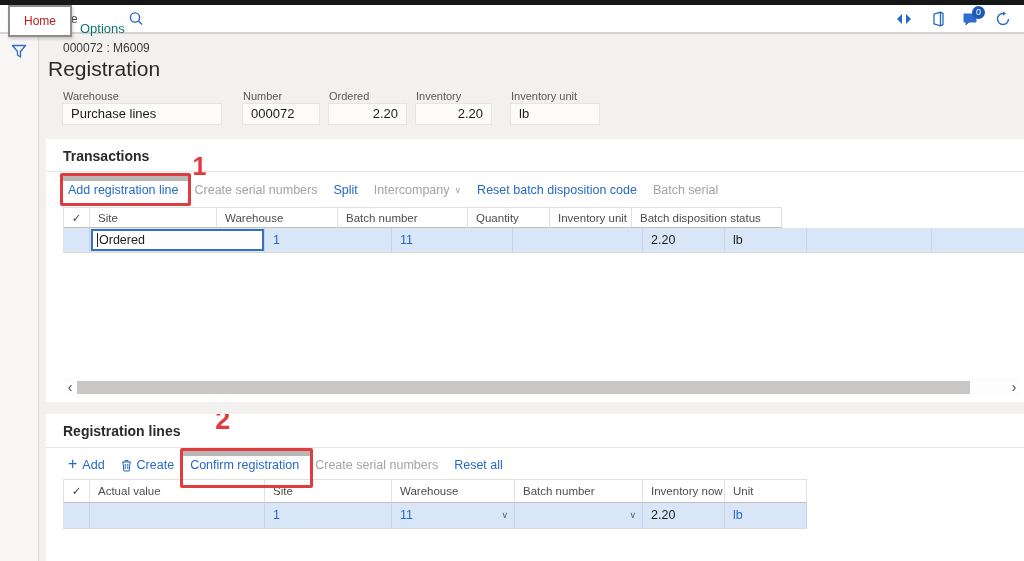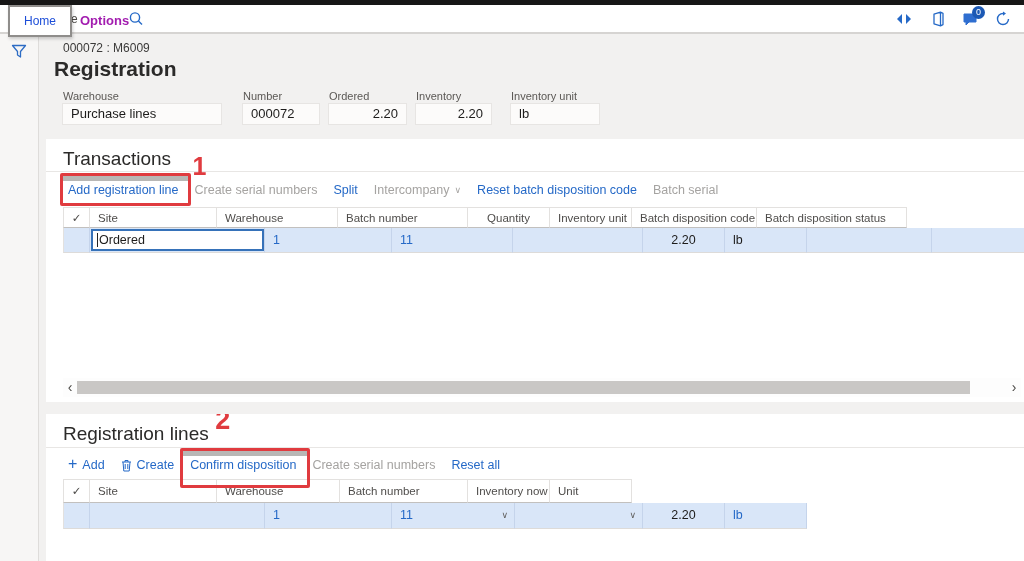--- a/index.html
+++ b/index.html
@@ -9,51 +9,51 @@
     background:#f2f1f0;color:#252423;
     --link:#2569c7;--red:#e03b3f;--sel:#d9e6f8;--disabled:#a5a3a1;
     --gridline:#e3e1df;--selline:#c5d4eb;
   }
   .abs{position:absolute}
 
   
   .black-strip{left:0;top:0;width:1024px;height:5px;background:#161616}
   .topbar{left:0;top:5px;width:1024px;height:27px;background:#fff;border-bottom:2px solid #d6d4d2}
   .tab-fragment{left:71px;top:7px;font-size:12px;color:#4a4845}
-  .options-tab{left:80px;top:8px;font-size:13px;font-weight:700;color:#a21caf;cursor:pointer}
+  .options-tab{left:80px;top:16px;font-size:13px;font-weight:400;color:#0f766e;cursor:pointer}
   .search-btn{left:127px;top:5px;width:18px;height:18px;cursor:pointer}
   .home-tooltip{left:8px;top:0px;width:60px;height:28px;background:#fff;border:2px solid #8f8d8b;
     box-shadow:1px 2px 3px rgba(0,0,0,.18);display:flex;align-items:center;justify-content:center;
-    font-size:12px;color:#1d4ed8;z-index:30}
+    font-size:12px;color:#b91c1c;z-index:30}
   .tb-icons{right:12px;top:3px;display:flex;gap:15px;align-items:center;height:22px}
   .tb-icon{width:18px;height:18px;position:relative;cursor:pointer;display:flex;align-items:center;justify-content:center}
   .badge{position:absolute;top:-4px;right:-6px;width:13px;height:13px;border-radius:50%;
     background:#1c59b5;color:#fff;font-size:9px;line-height:13px;text-align:center}
 
   
   .sidebar{left:0;top:34px;width:38px;height:527px;background:#f7f6f5;border-right:1px solid #dedcda}
   .filter-btn{left:11px;top:10px;width:16px;height:16px;cursor:pointer;position:absolute}
 
   
   .record-id{left:63px;top:41px;font-size:12px;color:#3b3a39}
-  .page-title{left:54px;top:57px;font-size:21px;font-weight:700;color:#2b2a29}
+  .page-title{left:48px;top:57px;font-size:21px;font-weight:400;color:#2b2a29}
   .fld-label{font-size:11px;color:#5b5855}
   .fld-box{height:22px;background:#fcfbfa;border:1px solid #e7e5e3;box-sizing:border-box;
     font-size:13px;color:#1d1c1b;line-height:20px;padding:0 8px;white-space:nowrap;overflow:hidden}
   .fld-box.num{text-align:right}
   .lf0{left:63px}.lf1{left:243px}.lf2{left:329px}.lf3{left:416px}.lf4{left:511px}
   .fl-row{top:90px}.fb-row{top:103px}
   .bf0{left:62px;width:160px}.bf1{left:242px;width:78px}.bf2{left:328px;width:79px}
   .bf3{left:415px;width:77px}.bf4{left:510px;width:90px}
 
   
   .panel{left:46px;width:978px;background:#fff;overflow:hidden}
   .panel1{top:139px;height:263px}
   .panel2{top:414px;height:147px}
-  .sec-title{position:absolute;left:17px;top:9px;font-size:19px;font-weight:400;color:#2b2a29}
+  .sec-title{position:absolute;left:17px;top:9px;font-size:14px;font-weight:700;color:#2b2a29}
   .sec-divider{position:absolute;left:0;right:0;height:1px;background:#e8e6e4}
   .p1-div{top:32px}.p2-div{top:33px}
   .toolbar{position:absolute;left:22px;display:flex;align-items:center;gap:16px;height:28px;font-size:12.5px;white-space:nowrap}
   .tb1{top:37px}.tb2{top:37px}
   .tlink{color:var(--link);cursor:pointer}
   .tlink.off{color:var(--disabled);cursor:default}
   .t-ico{display:inline-flex;align-items:center;gap:5px}
   .chev{display:inline-block;margin-left:5px;font-size:9px;transform:translateY(-1px)}
   .plus-icon::before{content:"+";font-size:16px;font-weight:400;line-height:12px}
 
@@ -73,21 +73,21 @@
   .g2{top:65px;width:744px}
   .grow{display:flex}
   .ghead .gc{height:21px;line-height:20px;font-size:11.5px;color:#4f4d4b;background:#fff;
     border-top:1px solid var(--gridline);border-bottom:1px solid #c2c0be;border-right:1px solid var(--gridline)}
   .g2 .ghead .gc{height:24px;line-height:23px}
   .gdata .gc{height:25px;line-height:24px;font-size:12.5px;background:var(--sel);
     border-bottom:1px solid #dddbd9;border-right:1px solid var(--selline);color:#1d1c1b}
   .g2 .gdata .gc{height:26px;line-height:25px}
   .gc{box-sizing:border-box;padding:0 8px;white-space:nowrap;overflow:hidden}
   .gc.chk{padding:0;text-align:center;color:#4f4d4b}
-  .gc.right{text-align:center}
+  .gc.right{text-align:left}
   .gc.link{color:var(--link)}
   .gc.dd{display:flex;justify-content:space-between;align-items:center;padding-right:6px}
   .dd-chev{font-size:9px;color:#5f5d5b}
   .g2 .grow .gc:first-child,.g1 .grow .gc:first-child{border-left:1px solid var(--gridline)}
   .gdata .gc:first-child{border-left:1px solid var(--selline)}
   
   .tc0{width:27px}.tc1{width:175px}.tc2{width:127px}.tc3{width:121px}.tc4{width:130px}
   .tc5{width:82px}.tc6{width:82px}.tc7{width:125px}.tc8{width:150px}
   
   .rc0{width:27px}.rc1{width:175px}.rc2{width:127px}.rc3{width:123px}.rc4{width:128px}
@@ -190,21 +190,20 @@
   </div>
 
   <div class="grid g1">
     <div class="grow ghead">
       <div class="gc chk tc0">✓</div>
       <div class="gc tc2">Site</div>
       <div class="gc tc3">Warehouse</div>
       <div class="gc tc4">Batch number</div>
       <div class="gc tc5 right">Quantity</div>
       <div class="gc tc6">Inventory unit</div>
-      <div class="gc tc7">Batch disposition code</div>
       <div class="gc tc8">Batch disposition status</div>
     </div>
     <div class="grow gdata">
       <div class="gc chk tc0"></div>
       <div class="gc tc1" style="padding:0">
         <div class="focus-cell">
           <span class="caret"></span>
           <span>Ordered</span>
         </div>
       </div>
@@ -239,29 +238,30 @@
     <span class="tlink t-ico">
       <svg width="11" height="13" viewBox="0 0 11 13">
           <path d="M1 3 H10 M4 3 V1.5 H7 V3 M2 3 L2.8 12 H8.2 L9 3 M4.2 5 V10 M6.8 5 V10" fill="none" stroke="#2569c7" stroke-width="1"></path>
         </svg>
       <span>Create</span>
     </span>
     <span class="redwrap">
       <span class="redbox redbox2">
         <span class="anno-digit digit2">2</span>
       </span>
-      <span class="tlink">Confirm disposition</span>
+      <span class="tlink">Confirm registration</span>
     </span>
     <span class="tlink off">Create serial numbers</span>
     <span class="tlink">Reset all</span>
   </div>
 
   <div class="grid g2">
     <div class="grow ghead">
       <div class="gc chk rc0">✓</div>
+      <div class="gc rc1">Actual value</div>
       <div class="gc rc2">Site</div>
       <div class="gc rc3">Warehouse</div>
       <div class="gc rc4">Batch number</div>
       <div class="gc rc5 right">Inventory now</div>
       <div class="gc rc6">Unit</div>
     </div>
     <div class="grow gdata">
       <div class="gc chk rc0"></div>
       <div class="gc rc1"></div>
       <div class="gc rc2 link">1</div>

